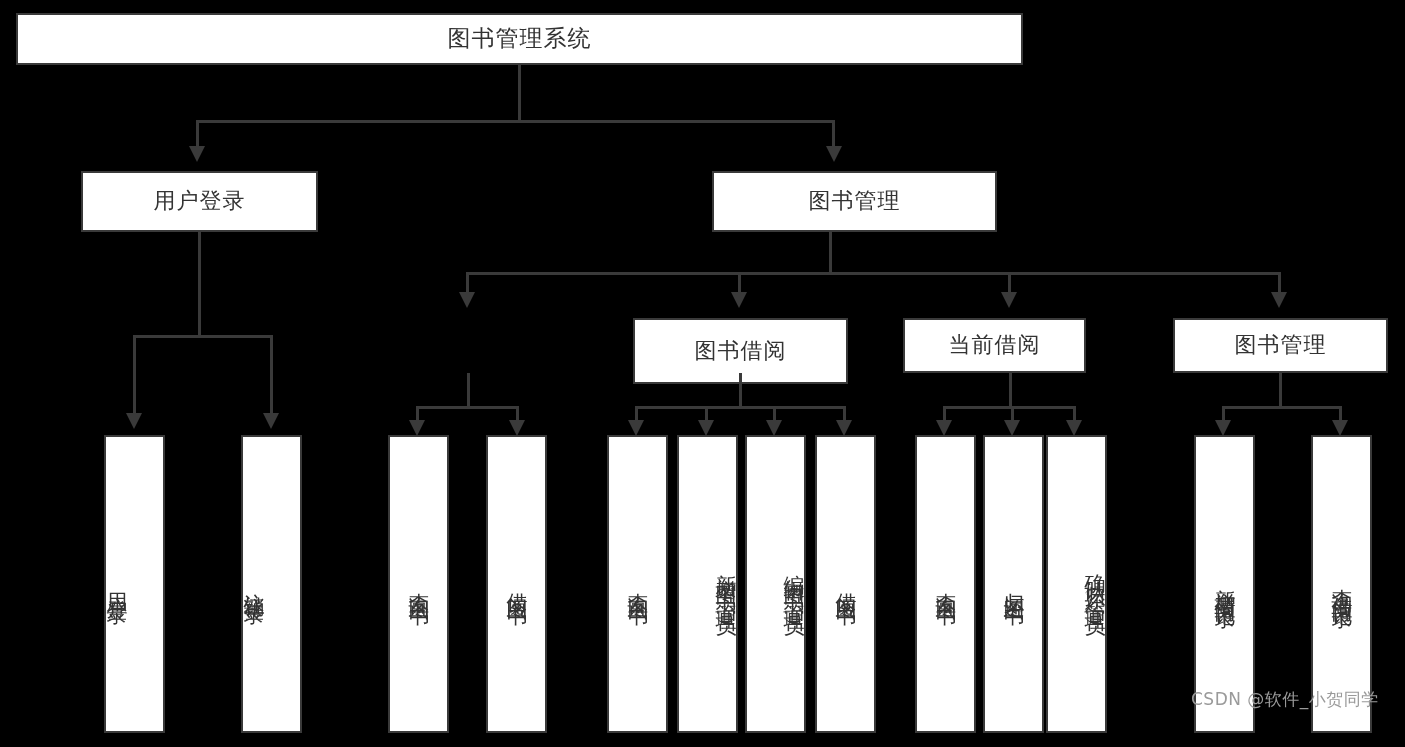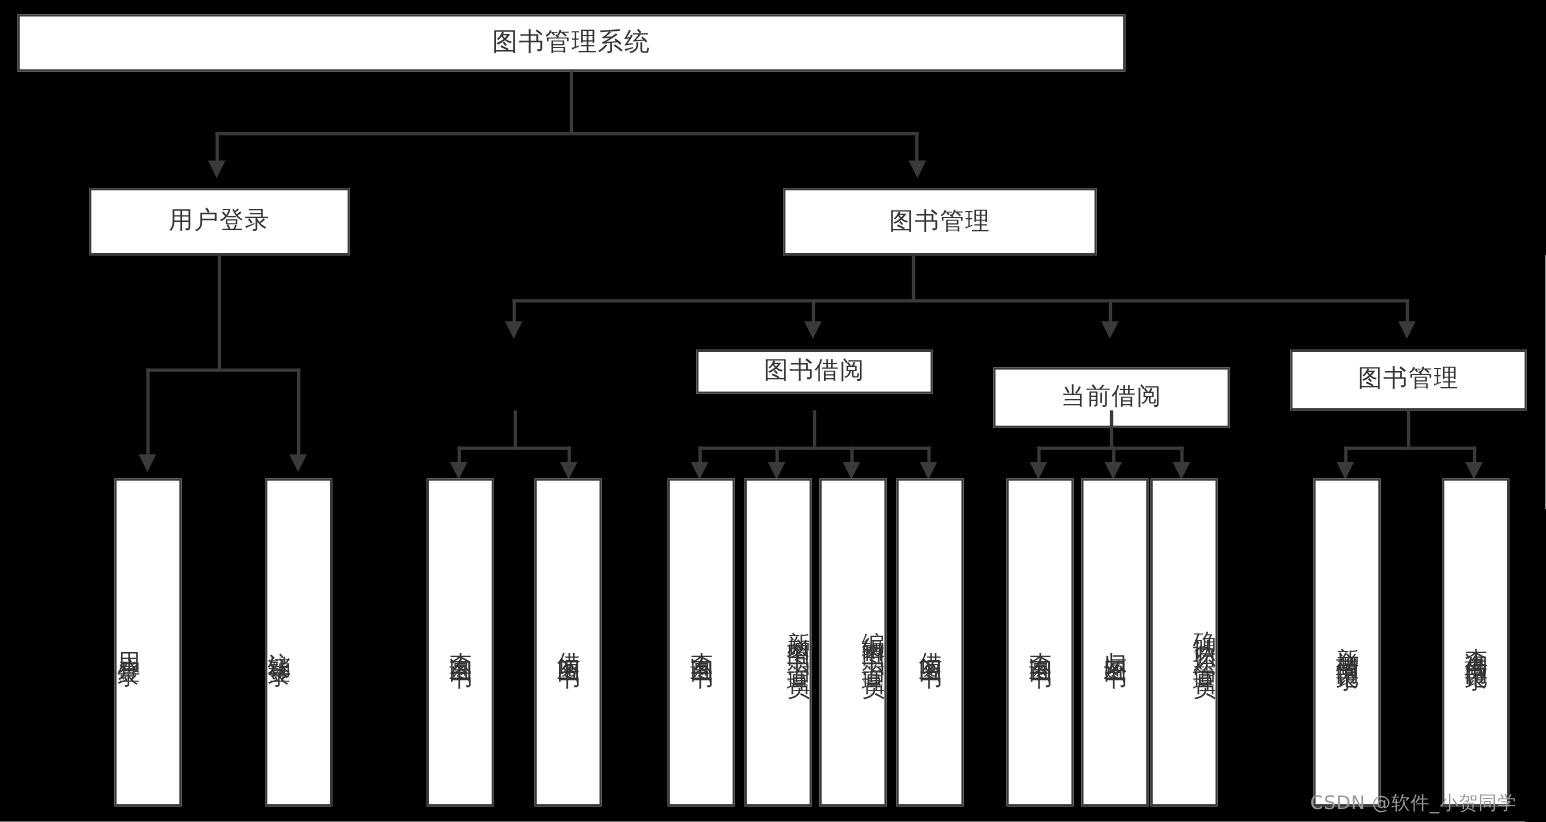--- a/index.html
+++ b/index.html
@@ -106,22 +106,22 @@
   <div class="ln hline" style="left:466px;top:272px;width:815px;height:3px;"></div>
   <div class="ln vline" style="left:466px;top:272px;width:3px;height:22px;"></div>
   <div class="ln vline" style="left:738px;top:272px;width:3px;height:22px;"></div>
   <div class="ln vline" style="left:1008px;top:272px;width:3px;height:22px;"></div>
   <div class="ln vline" style="left:1278px;top:272px;width:3px;height:22px;"></div>
   <div class="arrow" style="left:459px;top:292px;"></div>
   <div class="arrow" style="left:731px;top:292px;"></div>
   <div class="arrow" style="left:1001px;top:292px;"></div>
   <div class="arrow" style="left:1271px;top:292px;"></div>
 
-  <div class="node horiz" style="left:633px;top:318px;width:215px;height:40px;">图书借阅</div>
-  <div class="node horiz" style="left:903px;top:334px;width:215px;height:55px;">当前借阅</div>
+  <div class="node horiz" style="left:633px;top:318px;width:215px;height:66px;">图书借阅</div>
+  <div class="node horiz" style="left:903px;top:318px;width:183px;height:55px;">当前借阅</div>
   <div class="node horiz" style="left:1173px;top:318px;width:215px;height:55px;">图书管理</div>
 
   <div class="ln vline" style="left:467px;top:373px;width:3px;height:36px;"></div>
   <div class="ln hline" style="left:416px;top:406px;width:103px;height:3px;"></div>
   <div class="ln vline" style="left:416px;top:406px;width:3px;height:16px;"></div>
   <div class="ln vline" style="left:516px;top:406px;width:3px;height:16px;"></div>
   <div class="arrow" style="left:409px;top:420px;"></div>
   <div class="arrow" style="left:509px;top:420px;"></div>
 
   <div class="ln vline" style="left:739px;top:373px;width:3px;height:36px;"></div>
@@ -188,15 +188,15 @@
     <span class="vtext">确认归还（管理员）</span>
   </div>
 
   <div class="node vert" style="left:1194px;top:435px;width:61px;height:298px;">
     <span class="vtext">新增借阅记录</span>
   </div>
   <div class="node vert" style="left:1311px;top:435px;width:61px;height:298px;">
     <span class="vtext">查询借阅记录</span>
   </div>
 
-  <div id="watermark" style="left:1191px;top:718px;">CSDN @软件_小贺同学</div>
+  <div id="watermark" style="left:1191px;top:688px;">CSDN @软件_小贺同学</div>
 
 </div>
 
 </body></html>

